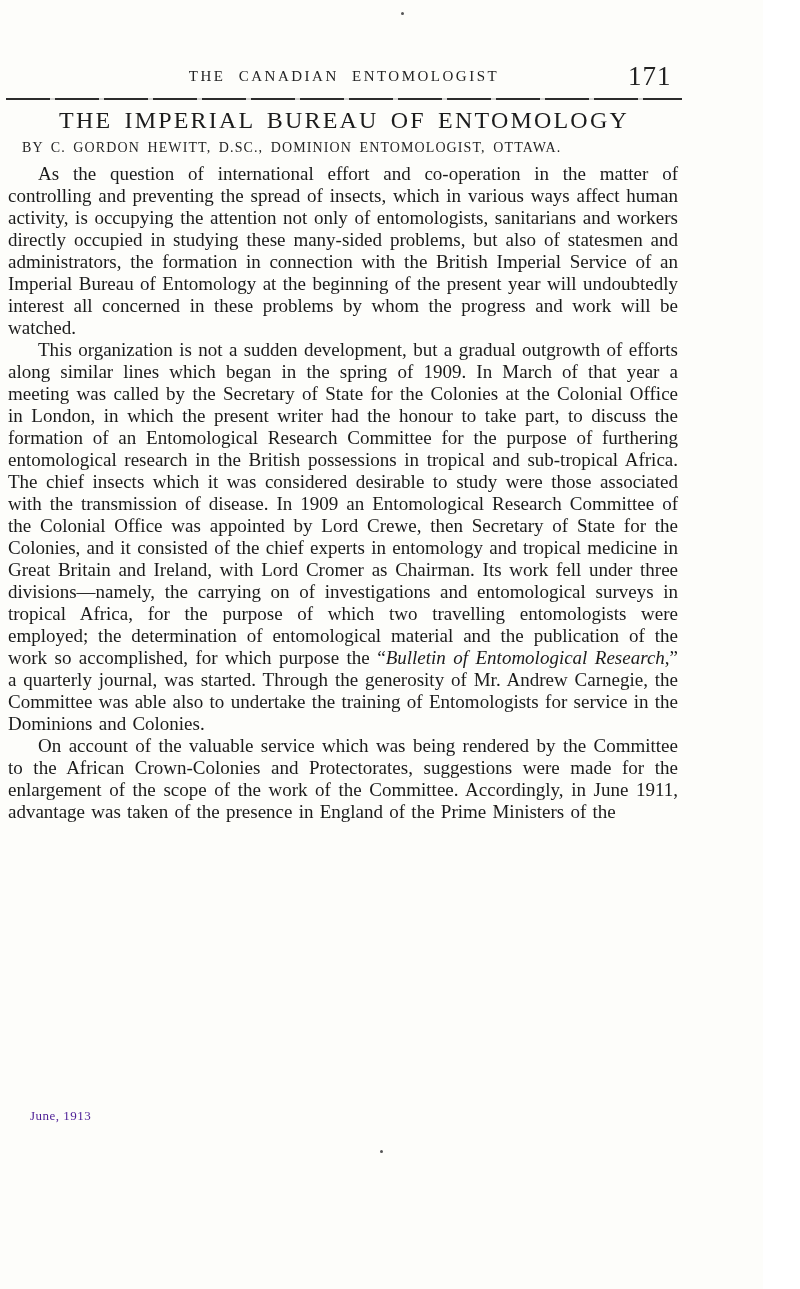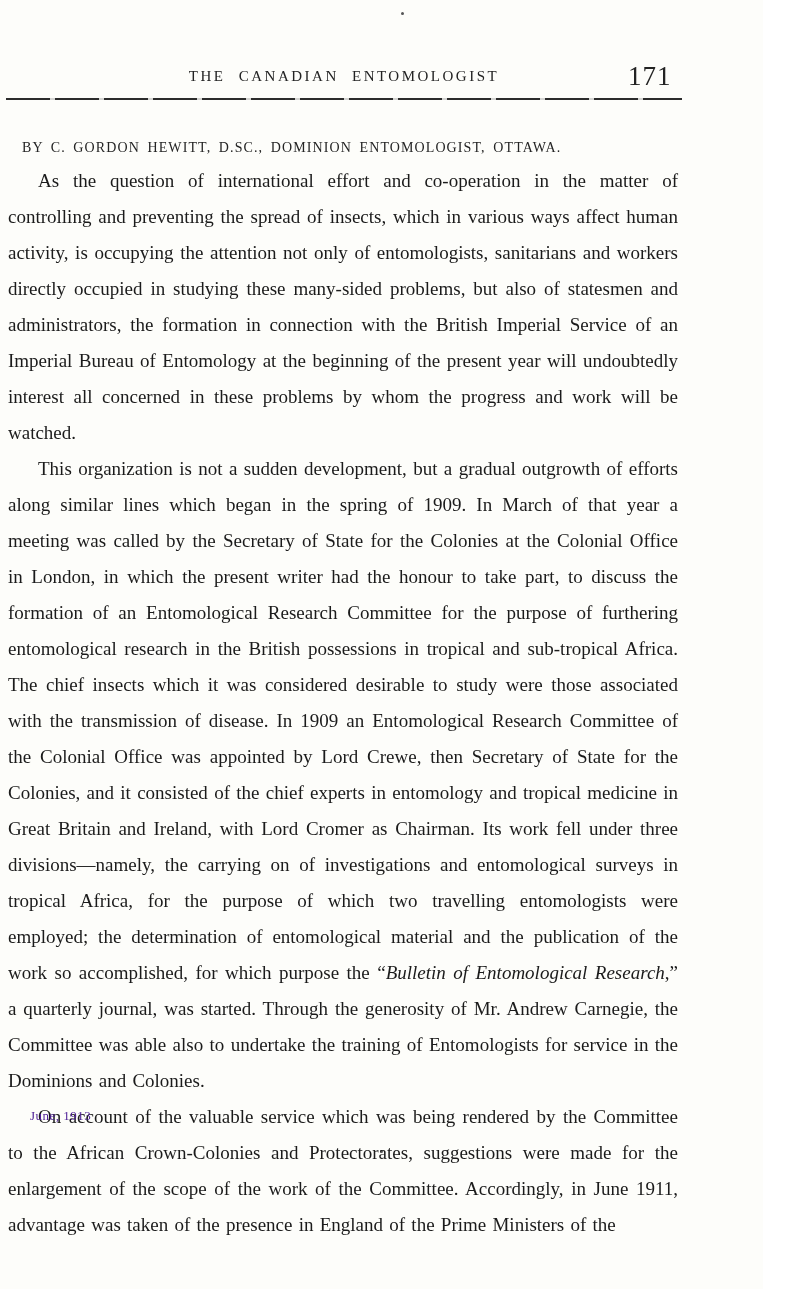--- a/index.html
+++ b/index.html
@@ -69,21 +69,21 @@
   }
   .body-block {
     position: absolute;
     top: 163px;
     left: 8px;
     width: 670px;
   }
   .body-p {
     margin: 0;
     font-size: 19px;
-    line-height: 36px;
+    line-height: 22px;
     text-align: justify;
     text-indent: 30px;
     word-spacing: 1.5px;
     color: #1b1b1b;
   }
   .italic { font-style: italic; }
   .footer-date {
     position: absolute;
     top: 1108px;
     left: 30px;
@@ -110,20 +110,21 @@
   <div class="speck speck-2"></div>
   <div class="speck speck-3"></div>
   <div class="speck speck-4"></div>
 
   <div class="running-title">THE CANADIAN ENTOMOLOGIST</div>
 
   <div class="page-number">171</div>
 
   <div class="rule"></div>
 
+  <h1 class="title">THE IMPERIAL BUREAU OF ENTOMOLOGY</h1>
 
   <div class="byline">BY C. GORDON HEWITT, D.SC., DOMINION ENTOMOLOGIST, OTTAWA.</div>
 
   <div class="body-block">
     <p class="body-p">As the question of international effort and co-operation in the matter of controlling and preventing the spread of insects, which in various ways affect human activity, is occupying the attention not only of entomologists, sanitarians and workers directly occupied in studying these many-sided problems, but also of statesmen and administrators, the formation in connection with the British Imperial Service of an Imperial Bureau of Entomology at the beginning of the present year will undoubtedly interest all concerned in these problems by whom the progress and work will be watched.</p>
     <p class="body-p"><span>This organization is not a sudden development, but a gradual outgrowth of efforts along similar lines which began in the spring of 1909. In March of that year a meeting was called by the Secretary of State for the Colonies at the Colonial Office in London, in which the present writer had the honour to take part, to discuss the formation of an Entomological Research Committee for the purpose of furthering entomological research in the British possessions in tropical and sub-tropical Africa. The chief insects which it was considered desirable to study were those associated with the transmission of disease. In 1909 an Entomological Research Committee of the Colonial Office was appointed by Lord Crewe, then Secretary of State for the Colonies, and it consisted of the chief experts in entomology and tropical medicine in Great Britain and Ireland, with Lord Cromer as Chairman. Its work fell under three divisions—namely, the carrying on of investigations and entomological surveys in tropical Africa, for the purpose of which two travelling entomologists were employed; the determination of entomological material and the publication of the work so accomplished, for which purpose the “</span><span class="italic">Bulletin of Entomological Research</span><span>,” a quarterly journal, was started. Through the generosity of Mr. Andrew Carnegie, the Committee was able also to undertake the training of Entomologists for service in the Dominions and Colonies.</span></p>
     <p class="body-p">On account of the valuable service which was being rendered by the Committee to the African Crown-Colonies and Protectorates, suggestions were made for the enlargement of the scope of the work of the Committee. Accordingly, in June 1911, advantage was taken of the presence in England of the Prime Ministers of the</p>
   </div>
 
   <div class="footer-date">June, 1913</div>

